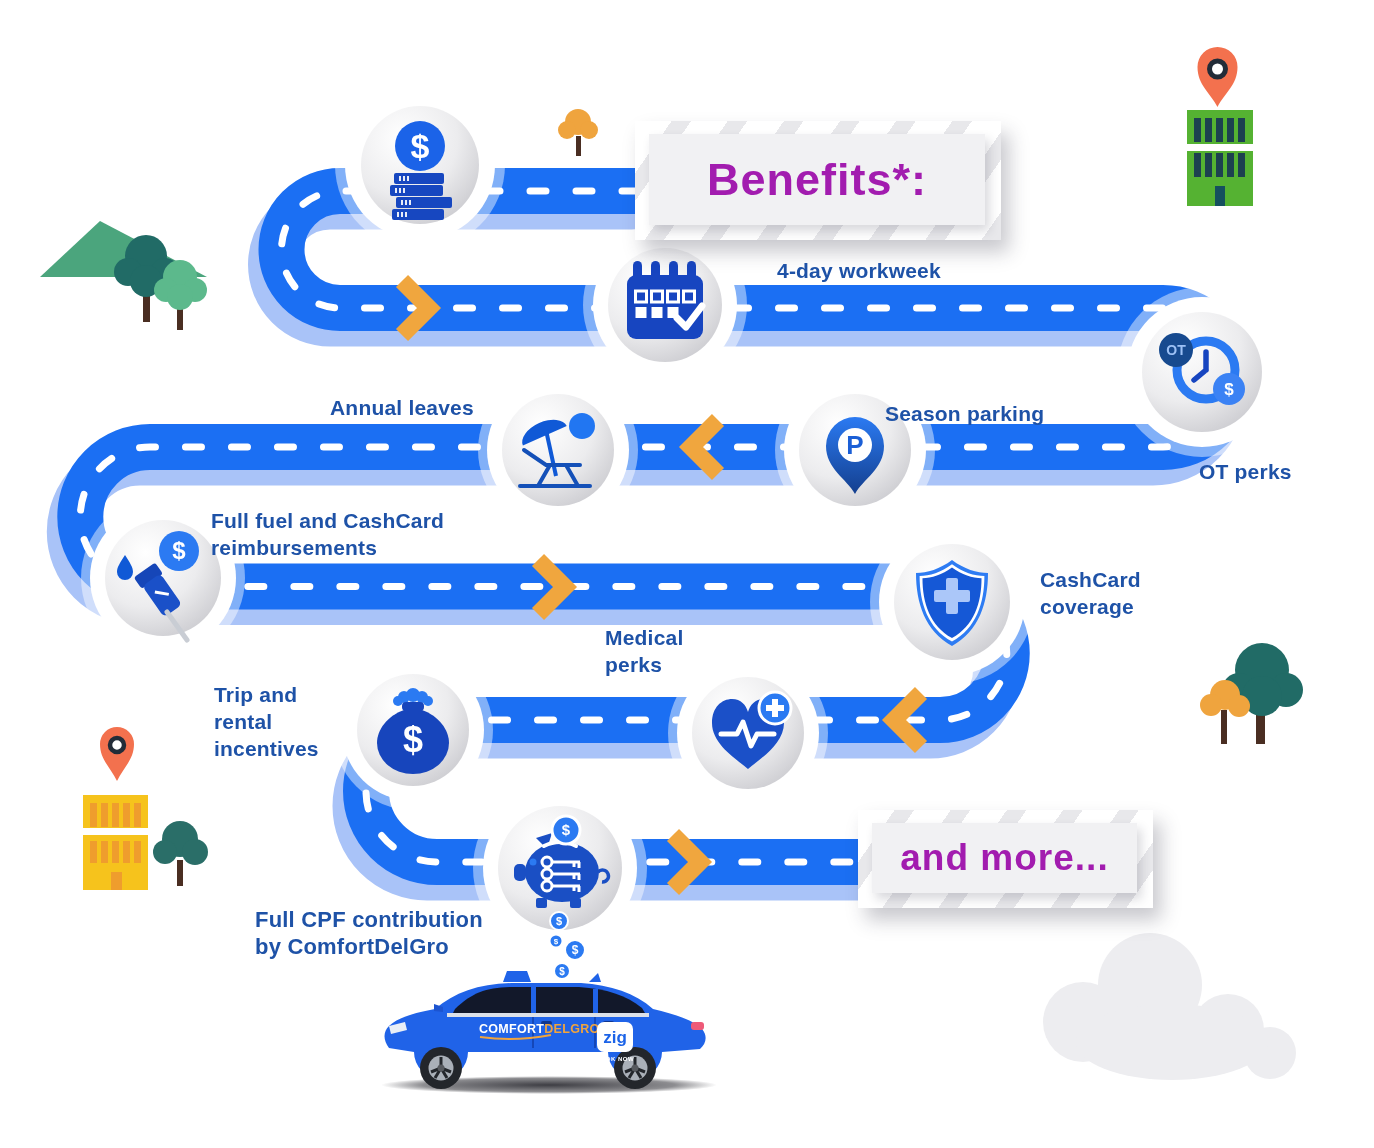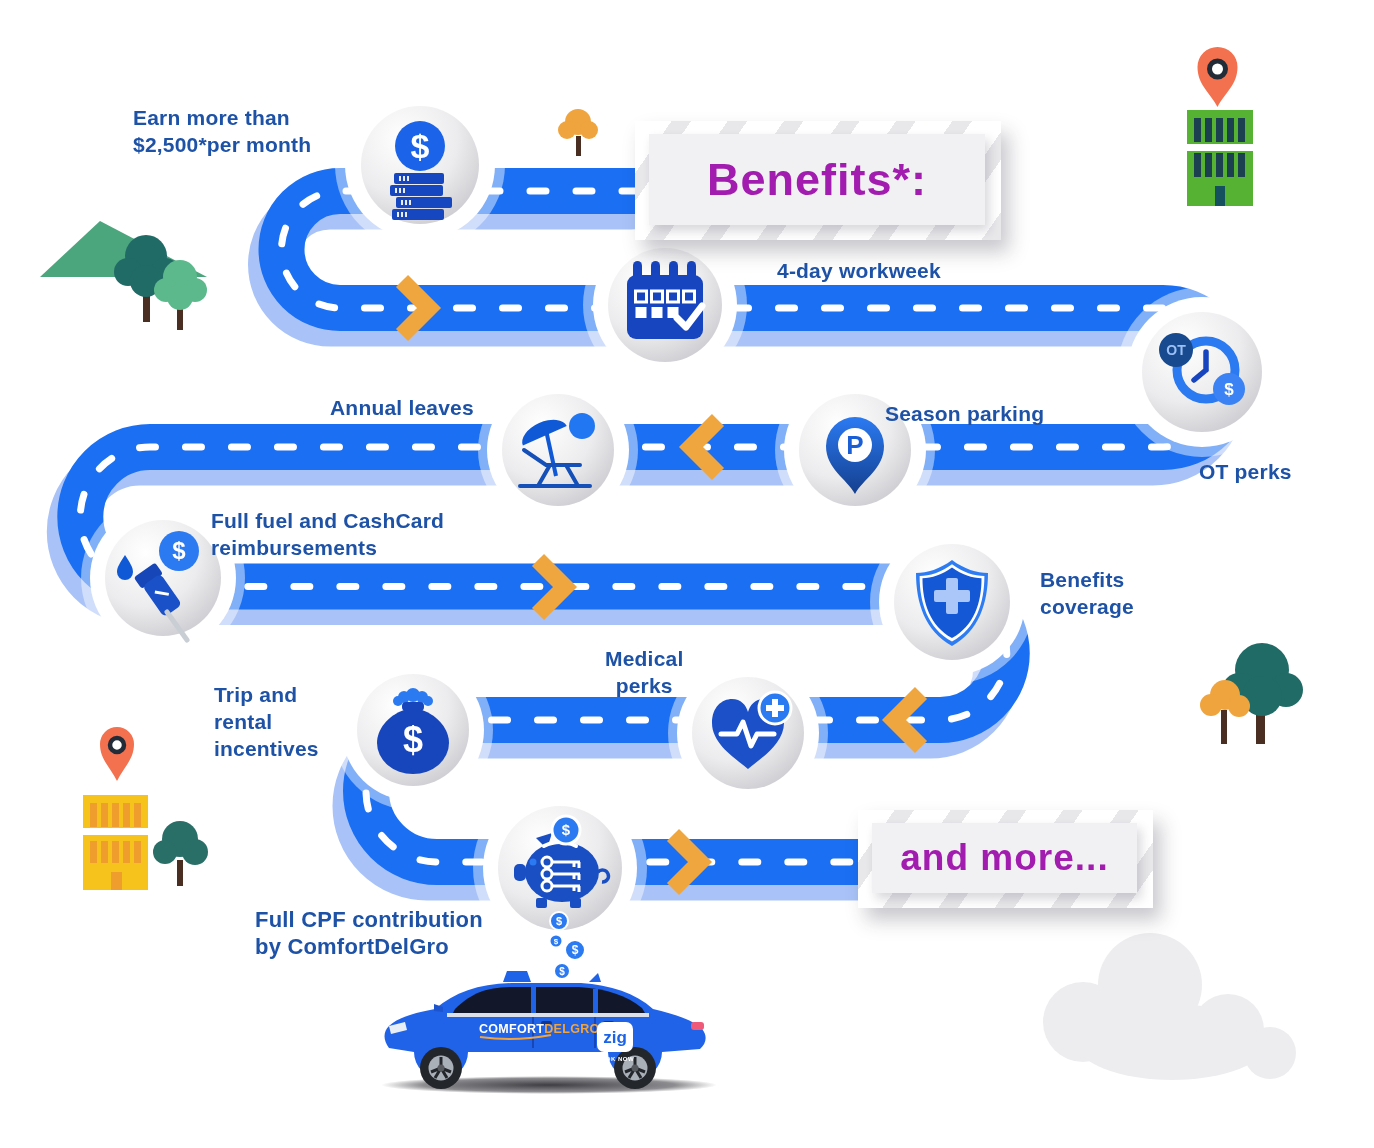--- a/index.html
+++ b/index.html
@@ -414,45 +414,41 @@
   <div class="inner">
     <span>Benefits*:</span>
   </div>
 </div>
 <div class="panel" id="more-box" style="left:858px;top:810px;width:295px;height:98px;">
   <div class="inner">
     <span>and more...</span>
   </div>
 </div>
 
-<div class="lbl" style="left:133px;top:104px;">
-  <div>Earn more than</div>
-  <div>$2,500*per month</div>
-</div>
 <div class="lbl" style="left:777px;top:257px;">
   <div>4-day workweek</div>
 </div>
 <div class="lbl" style="left:1199px;top:458px;">
   <div>OT perks</div>
 </div>
 <div class="lbl" style="left:330px;top:394px;">
   <div>Annual leaves</div>
 </div>
 <div class="lbl" style="left:885px;top:394px;margin-top:6px;">
   <div>Season parking</div>
 </div>
 <div class="lbl" style="left:211px;top:507px;">
   <div>Full fuel and CashCard</div>
   <div>reimbursements</div>
 </div>
 <div class="lbl" style="left:1040px;top:566px;">
-  <div>Benefits</div>
+  <div>CashCard</div>
   <div>coverage</div>
 </div>
-<div class="lbl" style="left:605px;top:645px;text-align:center;">
+<div class="lbl" style="left:605px;top:624px;">
   <div>Medical</div>
   <div>perks</div>
 </div>
 <div class="lbl big" style="left:255px;top:906px;">
   <div>Full CPF contribution</div>
   <div>by ComfortDelGro</div>
 </div>
 <div class="lbl" style="left:214px;top:681px;">
   <div>Trip and</div>
   <div>rental</div>

